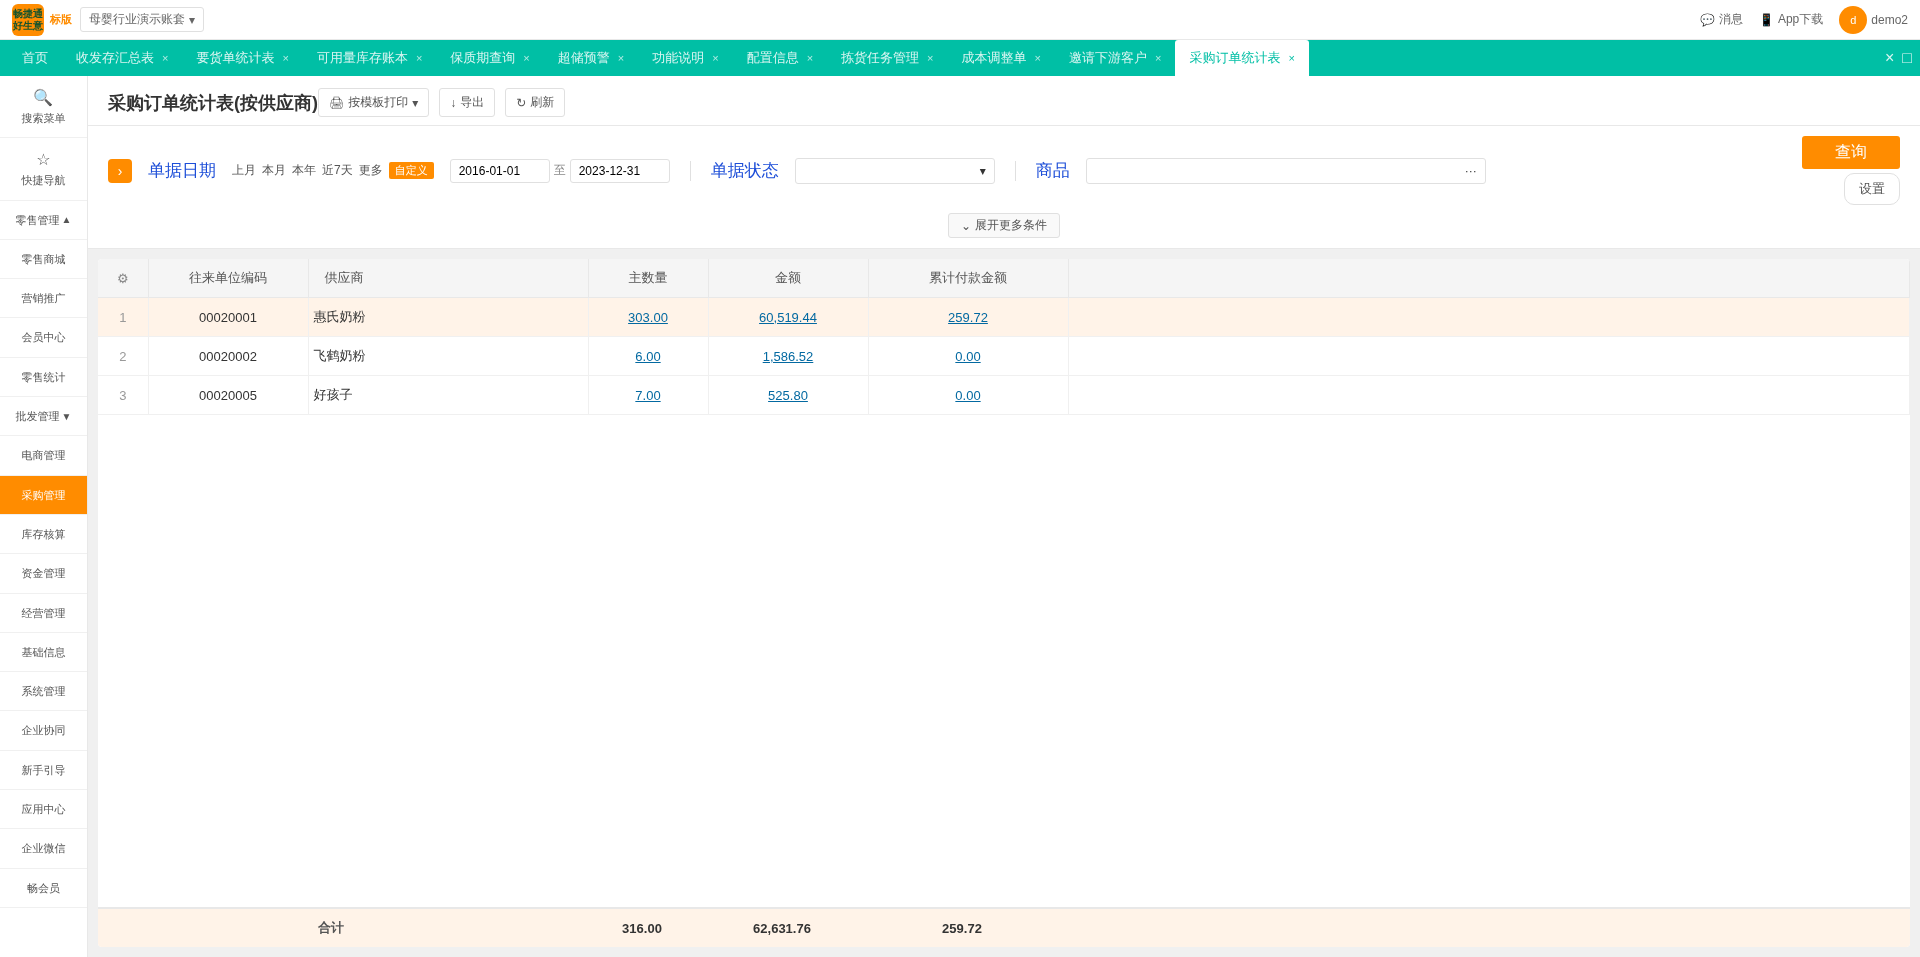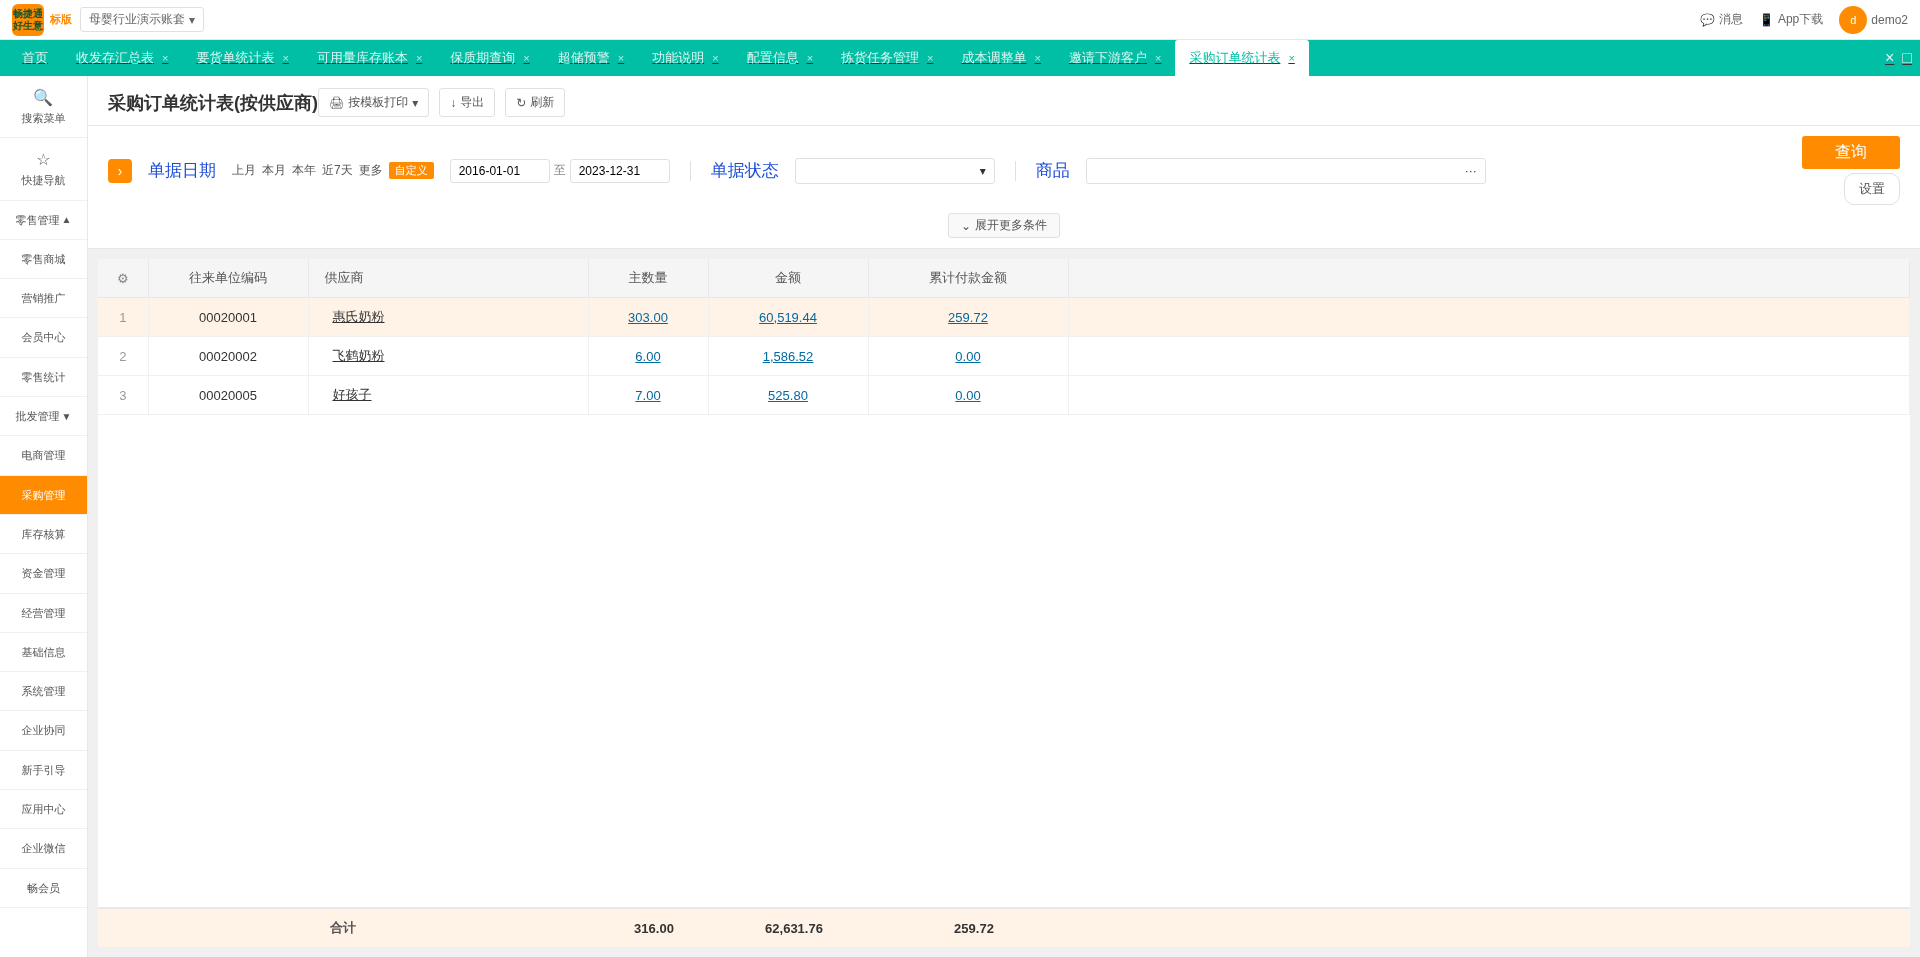--- a/index.html
+++ b/index.html
@@ -10,21 +10,21 @@
     .top-bar-left { display: flex; align-items: center; gap: 8px; }
     .logo-area { display: flex; align-items: center; gap: 6px; }
     .logo-icon { width: 32px; height: 32px; background: #ff8c00; border-radius: 6px; display: flex; align-items: center; justify-content: center; color: #14532d; font-size: 12px; font-weight: bold; }
     .logo-text { color: #ff8c00; font-size: 11px; font-weight: bold; line-height: 1.2; text-align: center; }
     .workspace-selector { display: flex; align-items: center; gap: 4px; color: #666; font-size: 12px; cursor: pointer; border: 1px solid #e0e0e0; padding: 3px 8px; border-radius: 3px; }
     .top-bar-right { display: flex; align-items: center; gap: 16px; }
     .top-bar-action { display: flex; align-items: center; gap: 4px; color: #666; font-size: 12px; cursor: pointer; }
     .user-avatar { width: 28px; height: 28px; background: #ff8c00; border-radius: 50%; display: flex; align-items: center; justify-content: center; color: white; font-size: 11px; }
 
     
-    .nav-tabs { height: 36px; background: #00bfa5; display: flex; align-items: center; padding: 0 8px; overflow: hidden; text-decoration: underline; }
+    .nav-tabs { height: 36px; background: #00bfa5; display: flex; align-items: center; padding: 0 8px; overflow: hidden; }
     .nav-tab { height: 36px; display: flex; align-items: center; padding: 0 14px; font-size: 13px; color: rgba(255,255,255,0.85); cursor: pointer; white-space: nowrap; position: relative; gap: 4px; }
     .nav-tab.active { background: #fff; color: #00bfa5; border-radius: 3px 3px 0 0; }
     .nav-tab .close-x { font-size: 11px; color: rgba(255,255,255,0.7); margin-left: 4px; }
     .nav-tab.active .close-x { color: #00bfa5; }
     .nav-tab-home { font-size: 13px; }
     .nav-tabs-end { margin-left: auto; display: flex; align-items: center; gap: 8px; }
     .nav-end-btn { color: rgba(255,255,255,0.85); cursor: pointer; font-size: 16px; }
 
     
     .main-layout { display: flex; height: calc(957px - 40px - 36px); }
@@ -65,29 +65,29 @@
     
     .table-container { flex: 1; background: #fff; margin: 10px; border-radius: 4px; overflow: hidden; display: flex; flex-direction: column; }
     .data-table { width: 100%; border-collapse: collapse; }
     .data-table th { background: #f5f5f5; padding: 10px 12px; text-align: center; font-size: 13px; color: #555; font-weight: normal; border-bottom: 1px solid #e8e8e8; border-right: 1px solid #e8e8e8; white-space: nowrap; }
     .data-table td { padding: 10px 12px; text-align: center; font-size: 13px; border-bottom: 1px solid #f0f0f0; border-right: 1px solid #f0f0f0; }
     .data-table tr.highlighted { background: #fff3e8; }
     .link-text { color: #0369a1; text-decoration: underline; cursor: pointer; }
     .table-header-row th:first-child { width: 50px; }
     .settings-col { width: 32px; }
     .gear-btn { cursor: pointer; color: #888; }
-    .table-footer { background: #fff3e8; border-top: 2px solid #e8e8e8; padding: 10px 24px; display: flex; align-items: center; }
+    .table-footer { background: #fff3e8; border-top: 2px solid #e8e8e8; padding: 10px 12px; display: flex; align-items: center; }
     .footer-label { color: #555; font-size: 13px; font-weight: bold; }
     .col-code { width: 160px; }
     .col-supplier { width: 280px; text-align: left; }
     .col-qty { width: 120px; }
     .col-amount { width: 160px; }
     .col-paid { width: 200px; }
     .col-rest { flex: 1; }
-    td.col-supplier { text-align: left; padding-left: 24px; text-decoration: underline; }
+    td.col-supplier { text-align: left; padding-left: 5px; }
     th.col-supplier { text-align: left; padding-left: 16px; }
 
     
     ::-webkit-scrollbar { width: 4px; height: 4px; }
     ::-webkit-scrollbar-thumb { background: #ccc; border-radius: 2px; }
   </style>
 </head>
 <body>
 
 <div class="top-bar">

